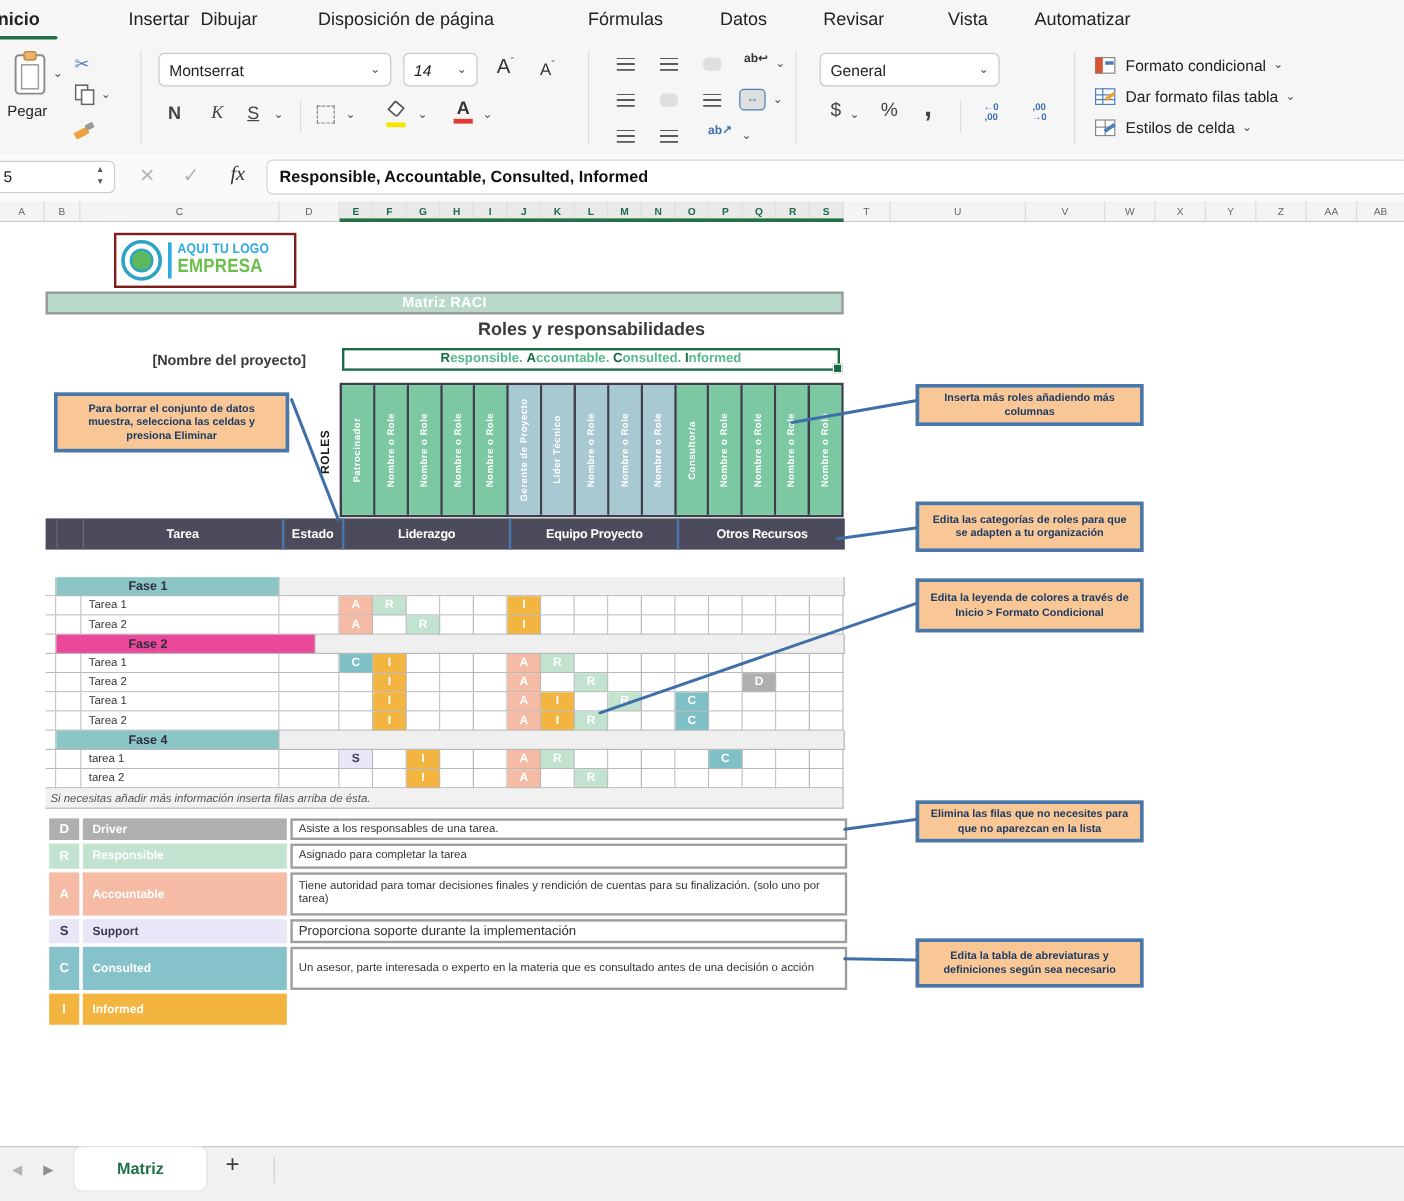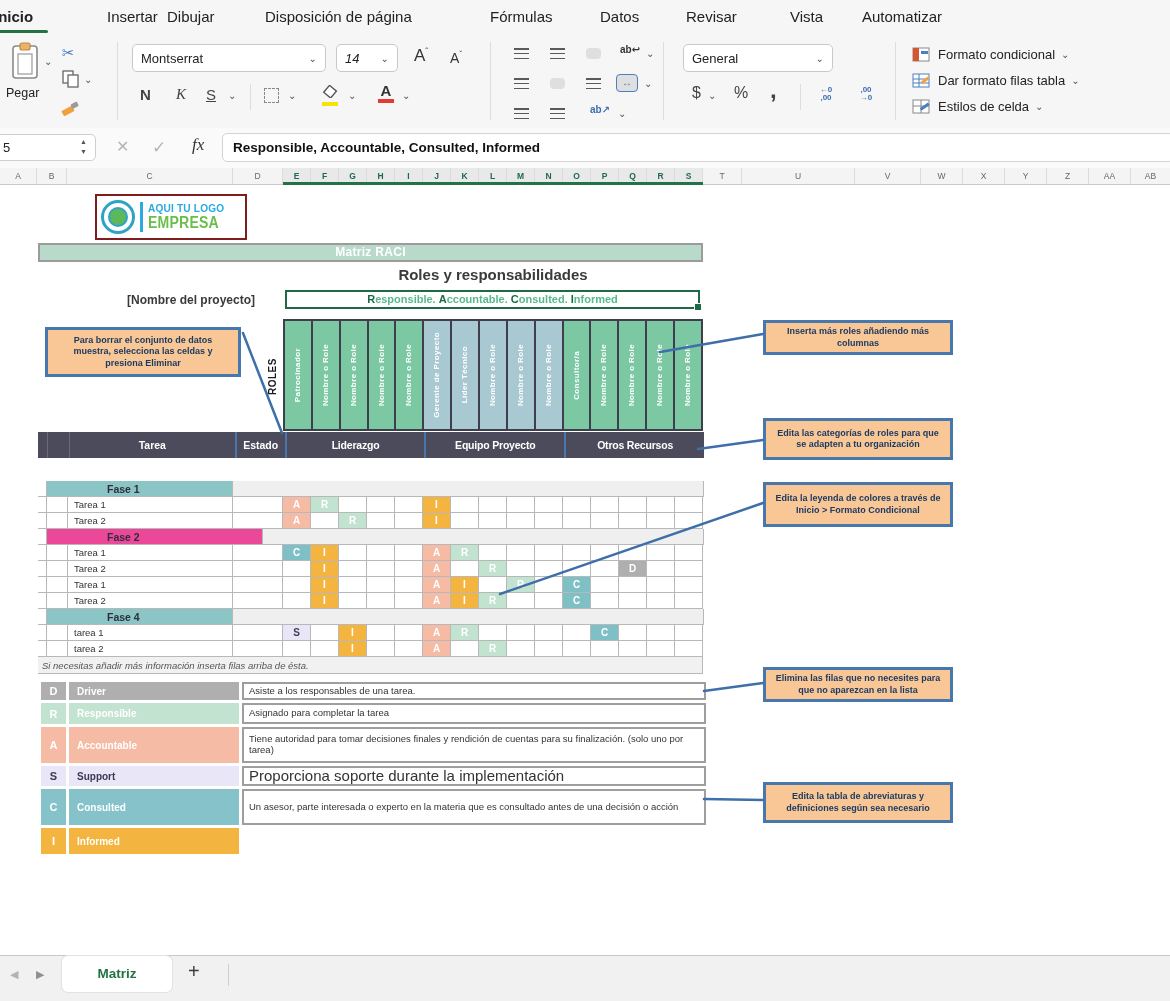--- a/index.html
+++ b/index.html
@@ -521,21 +521,21 @@
           <div style="width: 464px; margin-left: 3px; background: rgb(255, 255, 255); border: 2px solid rgb(158, 158, 158); box-sizing: border-box; font-size: 9.5px; color: rgb(51, 51, 51); line-height: 1.15; display: flex; align-items: center; padding: 1px 5px;">Asignado para completar la tarea</div>
         </div>
         <div style="display: flex; height: 36px; margin-bottom: 3px;">
           <div style="width: 25px; background: rgb(245, 187, 164); color: rgb(255, 255, 255); font-size: 11px; font-weight: 800; display: flex; align-items: center; justify-content: center;">A</div>
           <div style="width: 170px; margin-left: 3px; background: rgb(245, 187, 164); color: rgb(255, 255, 255); font-size: 10px; font-weight: 800; display: flex; align-items: center; padding-left: 8px; box-sizing: border-box;">Accountable</div>
           <div style="width: 464px; margin-left: 3px; background: rgb(255, 255, 255); border: 2px solid rgb(158, 158, 158); box-sizing: border-box; font-size: 9.5px; color: rgb(51, 51, 51); line-height: 1.15; display: flex; align-items: center; padding: 1px 5px;">Tiene autoridad para tomar decisiones finales y rendición de cuentas para su finalización. (solo uno por tarea)</div>
         </div>
         <div style="display: flex; height: 20px; margin-bottom: 3px;">
           <div style="width: 25px; background: rgb(233, 230, 247); color: rgb(58, 58, 82); font-size: 11px; font-weight: 800; display: flex; align-items: center; justify-content: center;">S</div>
           <div style="width: 170px; margin-left: 3px; background: rgb(233, 230, 247); color: rgb(58, 58, 82); font-size: 10px; font-weight: 800; display: flex; align-items: center; padding-left: 8px; box-sizing: border-box;">Support</div>
-          <div style="width: 464px; margin-left: 3px; background: rgb(255, 255, 255); border: 2px solid rgb(158, 158, 158); box-sizing: border-box; font-size: 15px; color: rgb(51, 51, 51); line-height: 1.15; display: flex; align-items: center; padding: 1px 5px;">Proporciona soporte durante la implementación</div>
+          <div style="width: 464px; margin-left: 3px; background: rgb(255, 255, 255); border: 2px solid rgb(158, 158, 158); box-sizing: border-box; font-size: 11px; color: rgb(51, 51, 51); line-height: 1.15; display: flex; align-items: center; padding: 1px 5px;">Proporciona soporte durante la implementación</div>
         </div>
         <div style="display: flex; height: 36px; margin-bottom: 3px;">
           <div style="width: 25px; background: rgb(133, 194, 201); color: rgb(255, 255, 255); font-size: 11px; font-weight: 800; display: flex; align-items: center; justify-content: center;">C</div>
           <div style="width: 170px; margin-left: 3px; background: rgb(133, 194, 201); color: rgb(255, 255, 255); font-size: 10px; font-weight: 800; display: flex; align-items: center; padding-left: 8px; box-sizing: border-box;">Consulted</div>
           <div style="width: 464px; margin-left: 3px; background: rgb(255, 255, 255); border: 2px solid rgb(158, 158, 158); box-sizing: border-box; font-size: 9.5px; color: rgb(51, 51, 51); line-height: 1.15; display: flex; align-items: center; padding: 1px 5px;">Un asesor, parte interesada o experto en la materia que es consultado antes de una decisión o acción</div>
         </div>
         <div style="display: flex; height: 26px; margin-bottom: 3px;">
           <div style="width: 25px; background: rgb(243, 180, 64); color: rgb(255, 255, 255); font-size: 11px; font-weight: 800; display: flex; align-items: center; justify-content: center;">I</div>
           <div style="width: 170px; margin-left: 3px; background: rgb(243, 180, 64); color: rgb(255, 255, 255); font-size: 10px; font-weight: 800; display: flex; align-items: center; padding-left: 8px; box-sizing: border-box;">Informed</div>
         </div>

